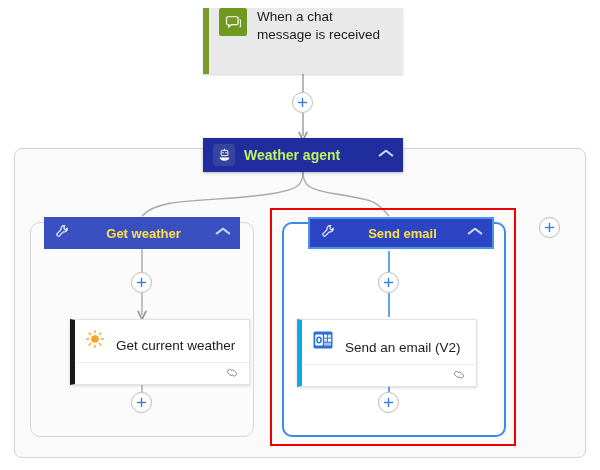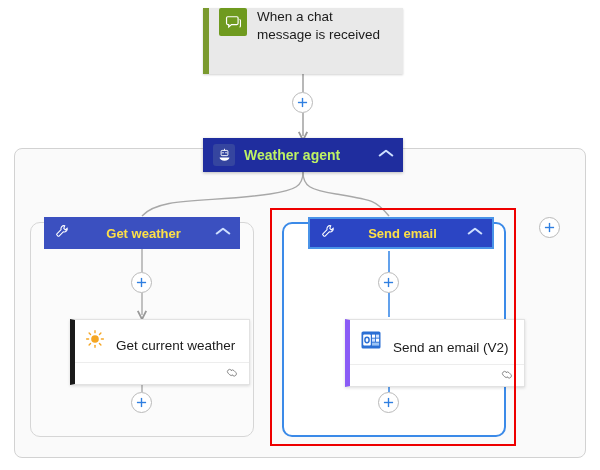--- a/index.html
+++ b/index.html
@@ -76,21 +76,21 @@
     content: ""; position: absolute; top: 4px; width: 9px; height: 1.6px;
     background: #cfe0ff;
   }
   .chev::before { left: 0; transform: rotate(-38deg); transform-origin: left center; }
   .chev::after  { right: 0; transform: rotate(38deg); transform-origin: right center; }
 
   
   .action { position: absolute; width: 180px; background: #fff;
             border: 1px solid #e2e2e2; box-shadow: 0 1px 3px rgba(0,0,0,.14); }
   .action-weather { left: 70px; top: 319px; border-left: 5px solid #1a1a1a; }
-  .action-email   { left: 297px; top: 319px; border-left: 5px solid #8b5cf6; margin-left: 48px; }
+  .action-email   { left: 297px; top: 319px; border-left: 5px solid #0ea5e9; }
   .action-main { display: flex; align-items: flex-end; gap: 11px; padding: 9px 10px; }
   .action-label { font-size: 13.5px; color: #1b1b1b; }
   .action-foot { border-top: 1px solid #ededed; height: 22px;
                  display: flex; align-items: center; justify-content: flex-end;
                  padding-right: 9px; }
 
   
   .plus { position: absolute; width: 21px; height: 21px; border-radius: 50%;
           background: #fff; border: 1px solid #b9b9b9;
           display: flex; align-items: center; justify-content: center; }

